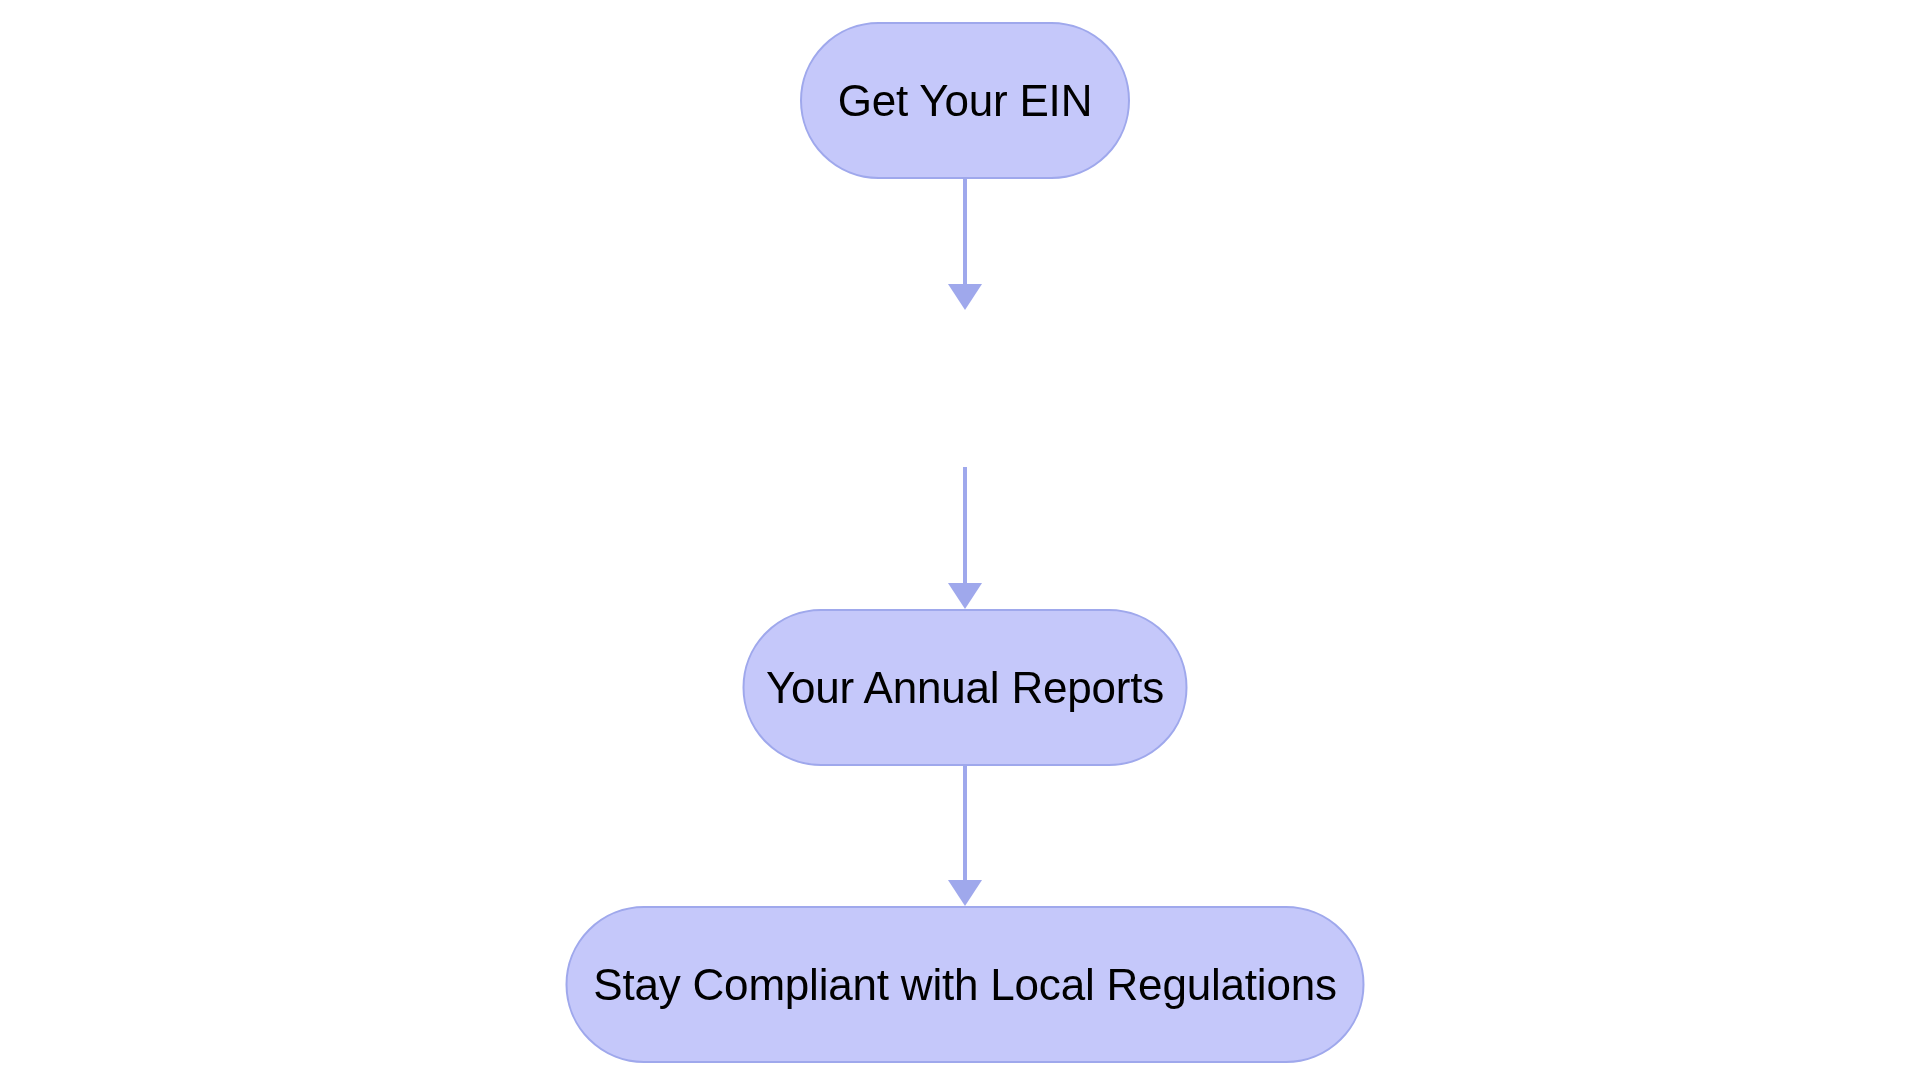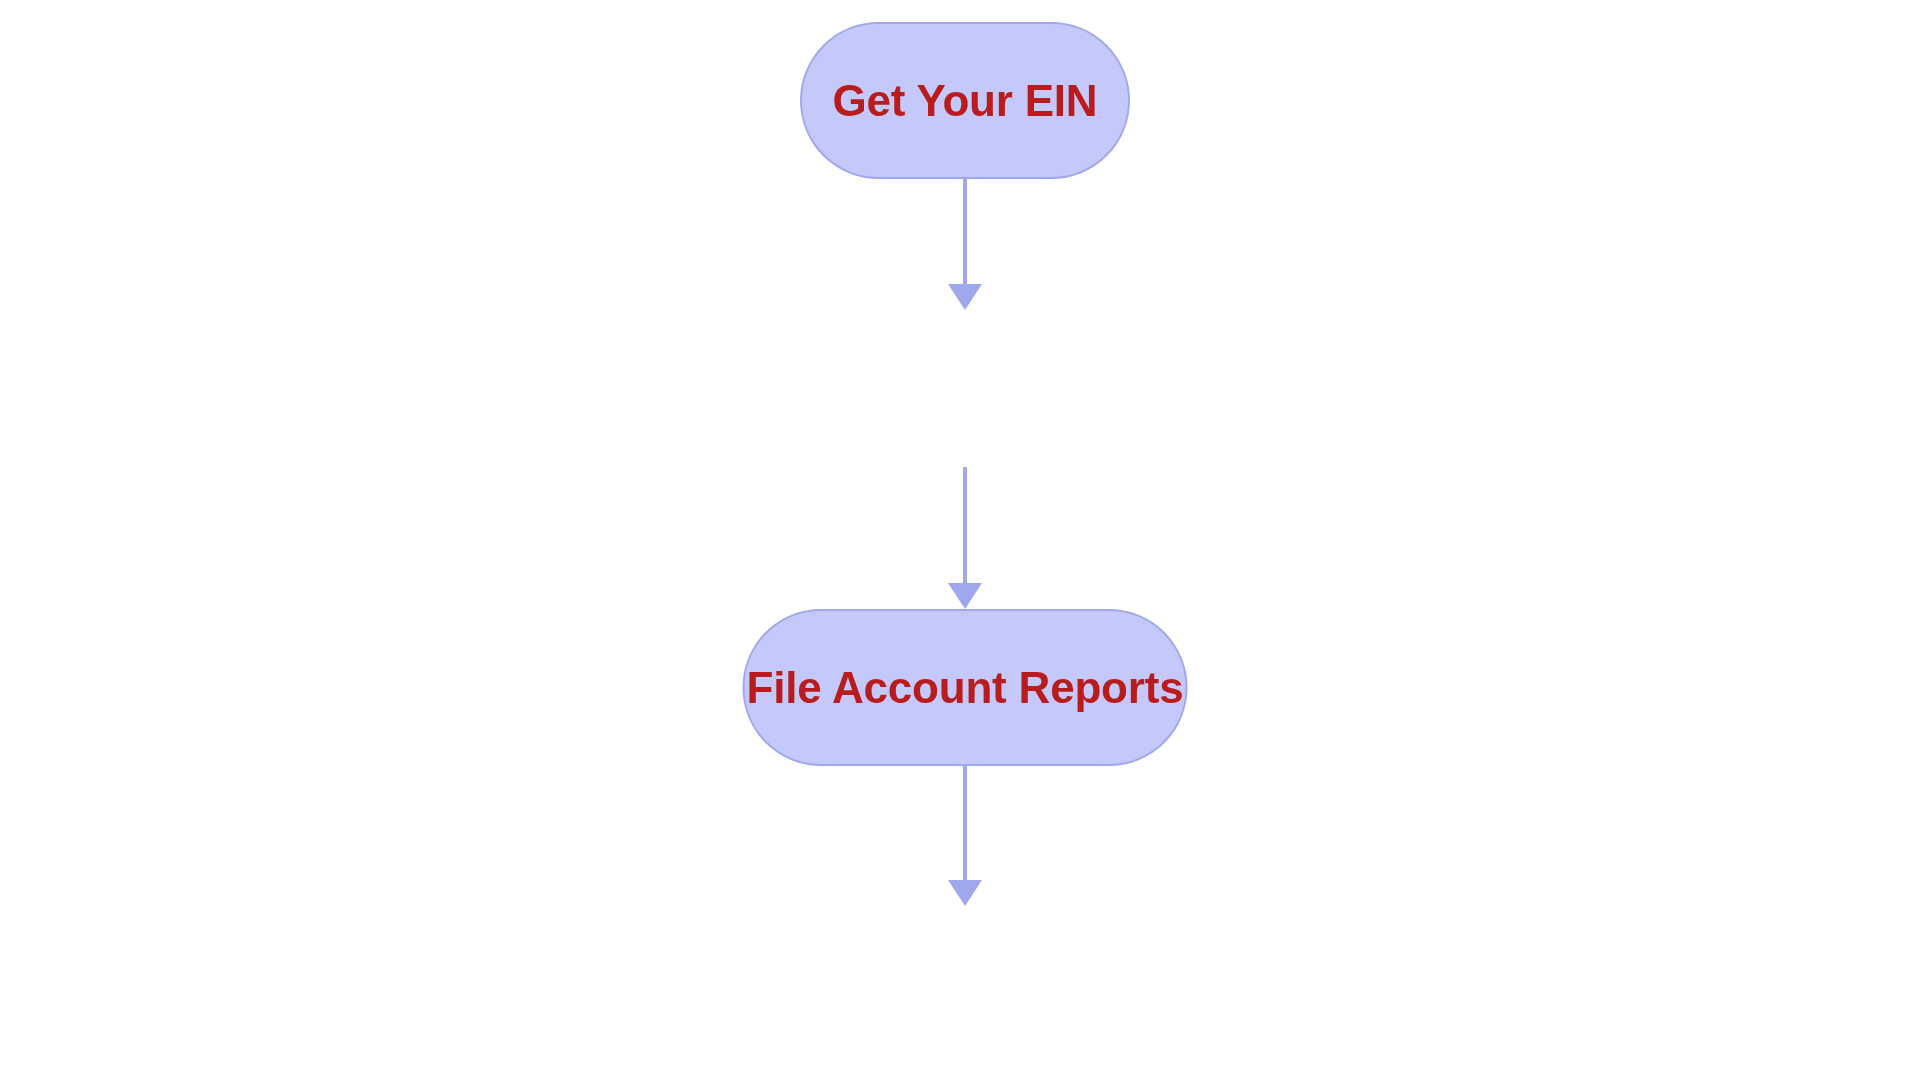--- a/index.html
+++ b/index.html
@@ -29,24 +29,24 @@
     justify-content: center;
     background: #c5c8fa;
     border: 2px solid #9fa8ec;
     border-radius: 9999px;
     height: 157px;
     transform: translateX(-50%);
     left: 965px;
   }
 
   .node-label {
-    color: #b91c1c;
+    color: #000000;
     font-size: 44px;
     font-family: "Liberation Sans", sans-serif;
-    font-weight: 700;
+    font-weight: 400;
     letter-spacing: -0.2px;
     line-height: 1;
     white-space: nowrap;
     user-select: none;
   }
 
   
   .node-1 { width: 330px; top: 22px; }
   .node-2 { width: 659px; top: 310px; }
   .node-3 { width: 445px; top: 609px; }
@@ -94,22 +94,25 @@
     <div class="connector-head"></div>
   </div>
 
 
   <div class="connector connector-2">
     <div class="connector-line"></div>
     <div class="connector-head"></div>
   </div>
 
   <div class="node node-3">
-    <span class="node-label">File Account Reports</span>
+    <span class="node-label">Your Annual Reports</span>
   </div>
 
   <div class="connector connector-3">
     <div class="connector-line"></div>
     <div class="connector-head"></div>
   </div>
 
+  <div class="node node-4">
+    <span class="node-label">Stay Compliant with Local Regulations</span>
+  </div>
 
 </div>
 
 </body></html>

